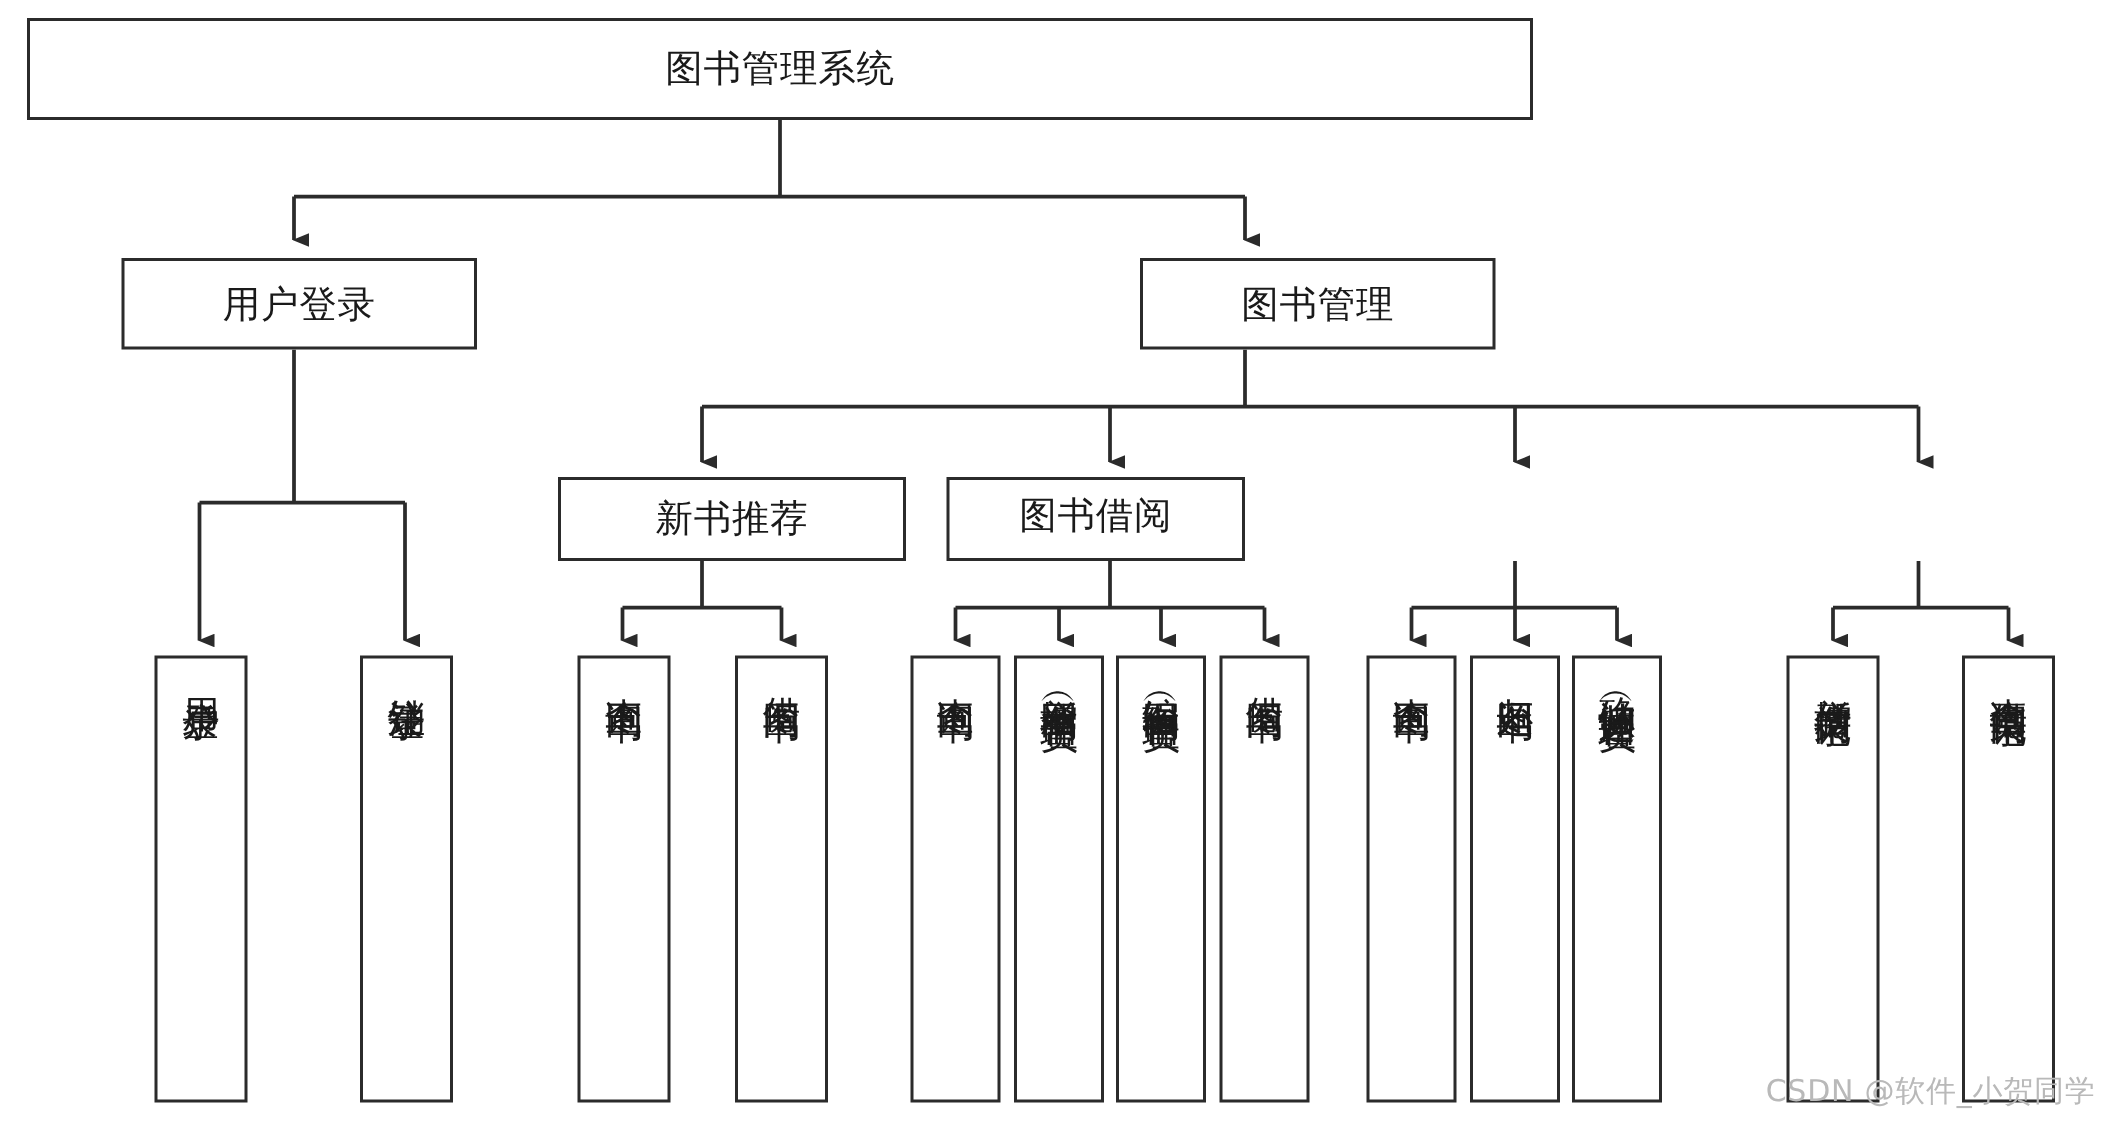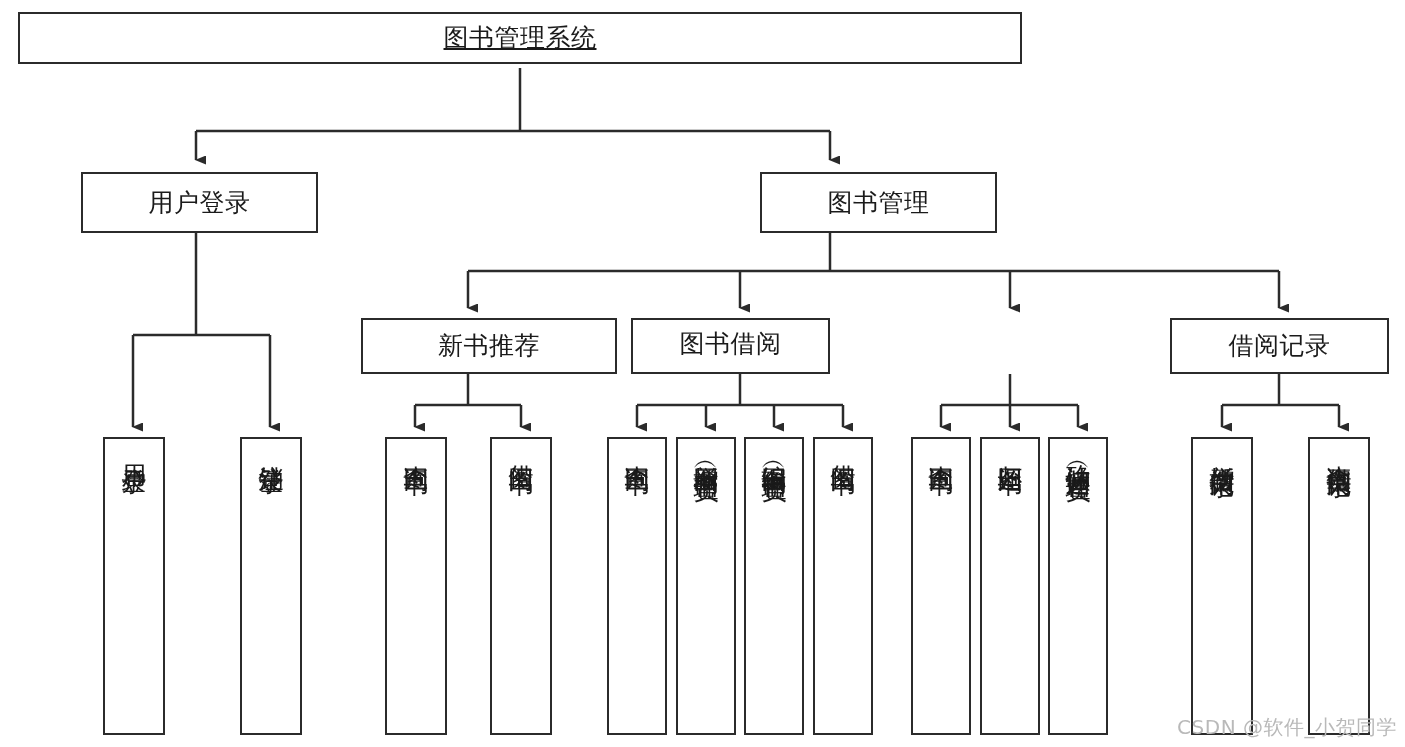--- a/index.html
+++ b/index.html
@@ -123,44 +123,41 @@
       <path d="M 1010 405 L 1010 427" marker-end="url(#arrow)"></path>
       <path d="M 1078 405 L 1078 427" marker-end="url(#arrow)"></path>
 
       <path d="M 1279 374 L 1279 405"></path>
       <path d="M 1222 405 L 1339 405"></path>
       <path d="M 1222 405 L 1222 427" marker-end="url(#arrow)"></path>
       <path d="M 1339 405 L 1339 427" marker-end="url(#arrow)"></path>
     </g>
   </svg>
 
-  <div class="node root horiz" style="left:18px; top:12px; width:1004px; height:52px;text-decoration:underline;">
+  <div class="node root horiz" style="left:18px; top:12px; width:1004px; height:68px;">
     <span class="node-label">图书管理系统</span>
   </div>
 
   <div class="node horiz" style="left:81px; top:172px; width:237px; height:61px;">
     <span class="node-label">用户登录</span>
   </div>
 
   <div class="node horiz" style="left:712px; top:172px; width:237px; height:61px;margin-left:48px;">
     <span class="node-label">图书管理</span>
   </div>
 
-  <div class="node horiz" style="left:361px; top:318px; width:256px; height:56px;">
+  <div class="node horiz" style="left:372px; top:318px; width:232px; height:56px;">
     <span class="node-label">新书推荐</span>
   </div>
 
   <div class="node horiz" style="left:631px; top:318px; width:199px; height:56px;font-family:Liberation Mono, monospace;">
     <span class="node-label">图书借阅</span>
   </div>
 
 
-  <div class="node horiz" style="left:1170px; top:318px; width:219px; height:56px;">
-    <span class="node-label">借阅记录</span>
-  </div>
 
   <div class="node vert" style="left:103px; top:437px; width:62px; height:298px;">
     <span class="node-label">用户登录</span>
   </div>
 
   <div class="node vert" style="left:240px; top:437px; width:62px; height:298px;">
     <span class="node-label">注销登录</span>
   </div>
 
   <div class="node vert" style="left:385px; top:437px; width:62px; height:298px;">

